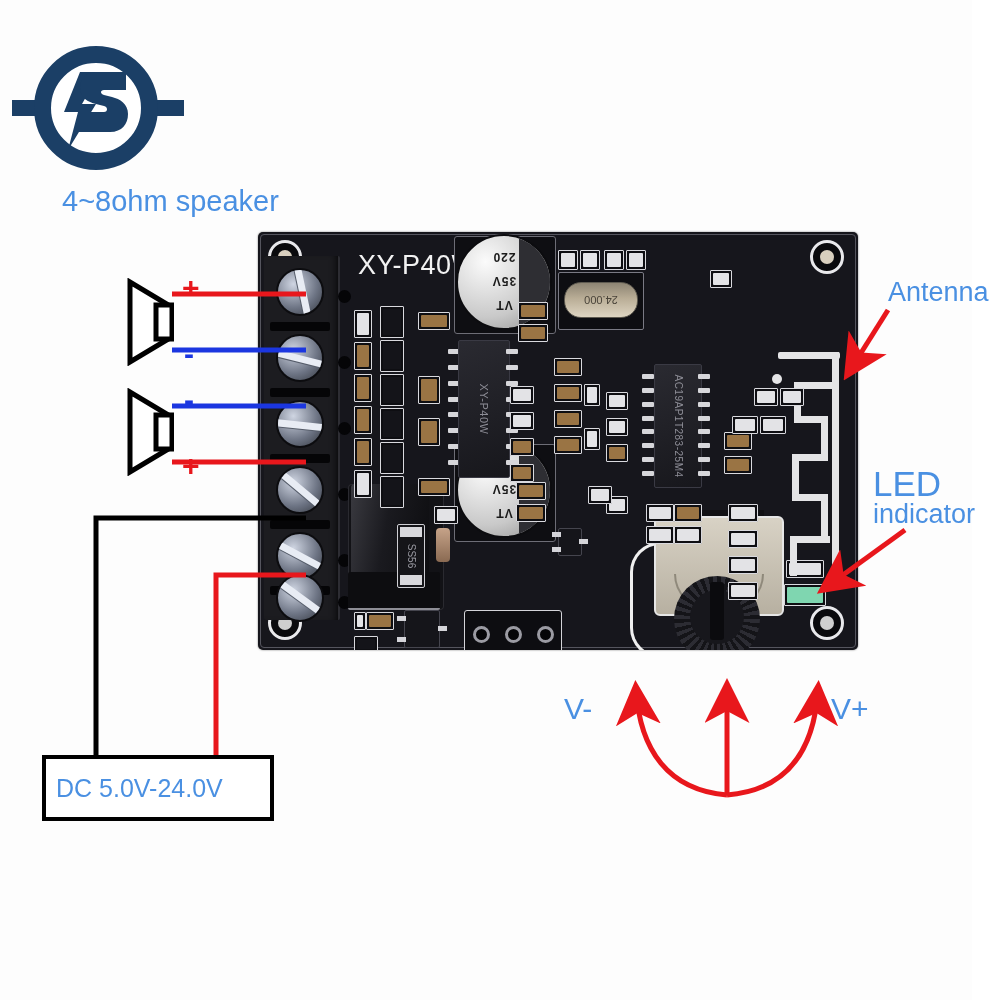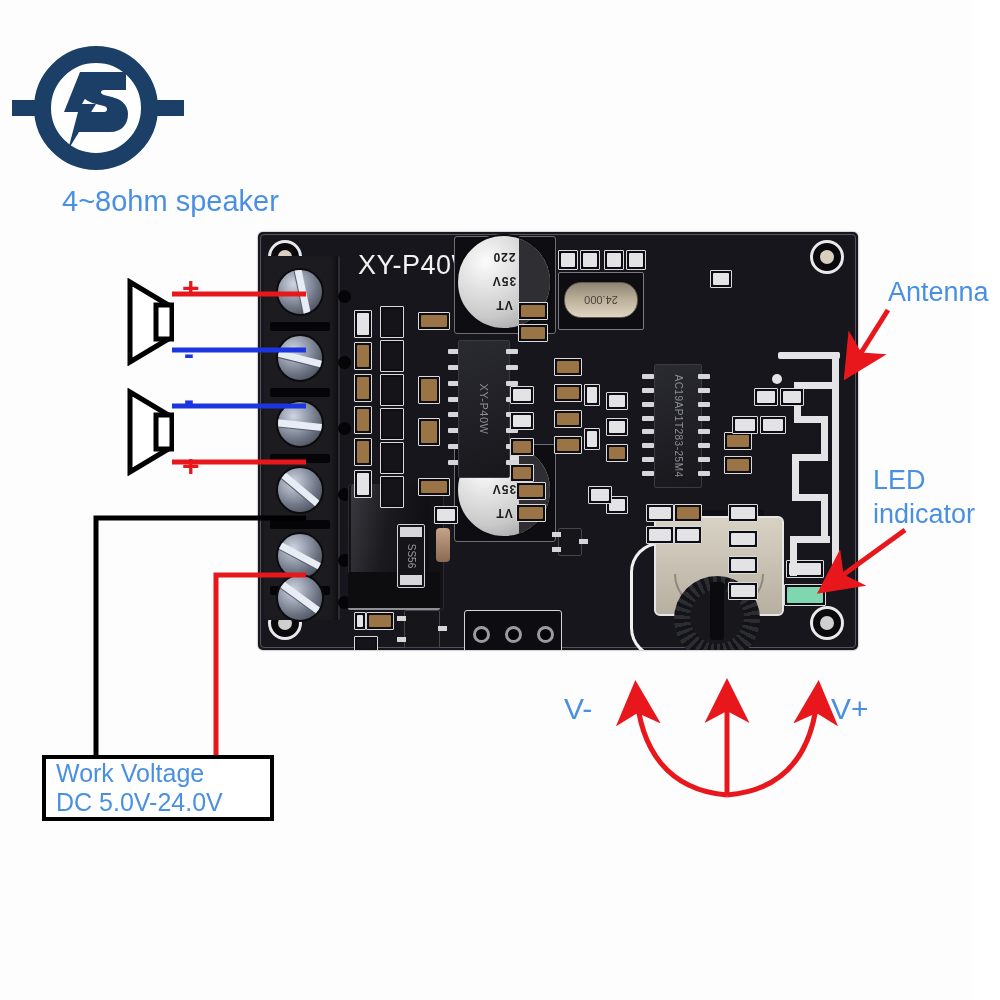--- a/index.html
+++ b/index.html
@@ -570,24 +570,23 @@
     <line x1="888" y1="310" x2="849" y2="372" stroke="#e8171c" stroke-width="5" marker-end="url(#redarrow)"></line>
 
     <line x1="905" y1="530" x2="825" y2="588" stroke="#e8171c" stroke-width="5" marker-end="url(#redarrow)"></line>
 
     <line x1="727" y1="795" x2="727" y2="688" stroke="#e8171c" stroke-width="5" marker-end="url(#redarrow)"></line>
     <path d="M727,795 C668,790 640,750 636,690" fill="none" stroke="#e8171c" stroke-width="5" marker-end="url(#redarrow)"></path>
     <path d="M727,795 C788,790 814,750 818,690" fill="none" stroke="#e8171c" stroke-width="5" marker-end="url(#redarrow)"></path>
   </svg>
 
   <div class="lbl" style="left:888px;top:278px;font-size:27px;">Antenna</div>
-  <div class="lbl" style="left:873px;top:466px;font-size:27px;">LED</div>
+  <div class="lbl" style="left:873px;top:466px;font-size:35px;">LED</div>
   <div class="lbl" style="left:873px;top:500px;font-size:27px;">indicator</div>
 
   <div class="lbl" style="left:564px;top:693px;font-size:30px;">V-</div>
   <div class="lbl" style="left:831px;top:693px;font-size:30px;">V+</div>
 
   <div id="wvbox">
-    <div>Work Voltage</div>
     <div>DC 5.0V-24.0V</div>
   </div>
 
 </div>
 
 </body></html>

